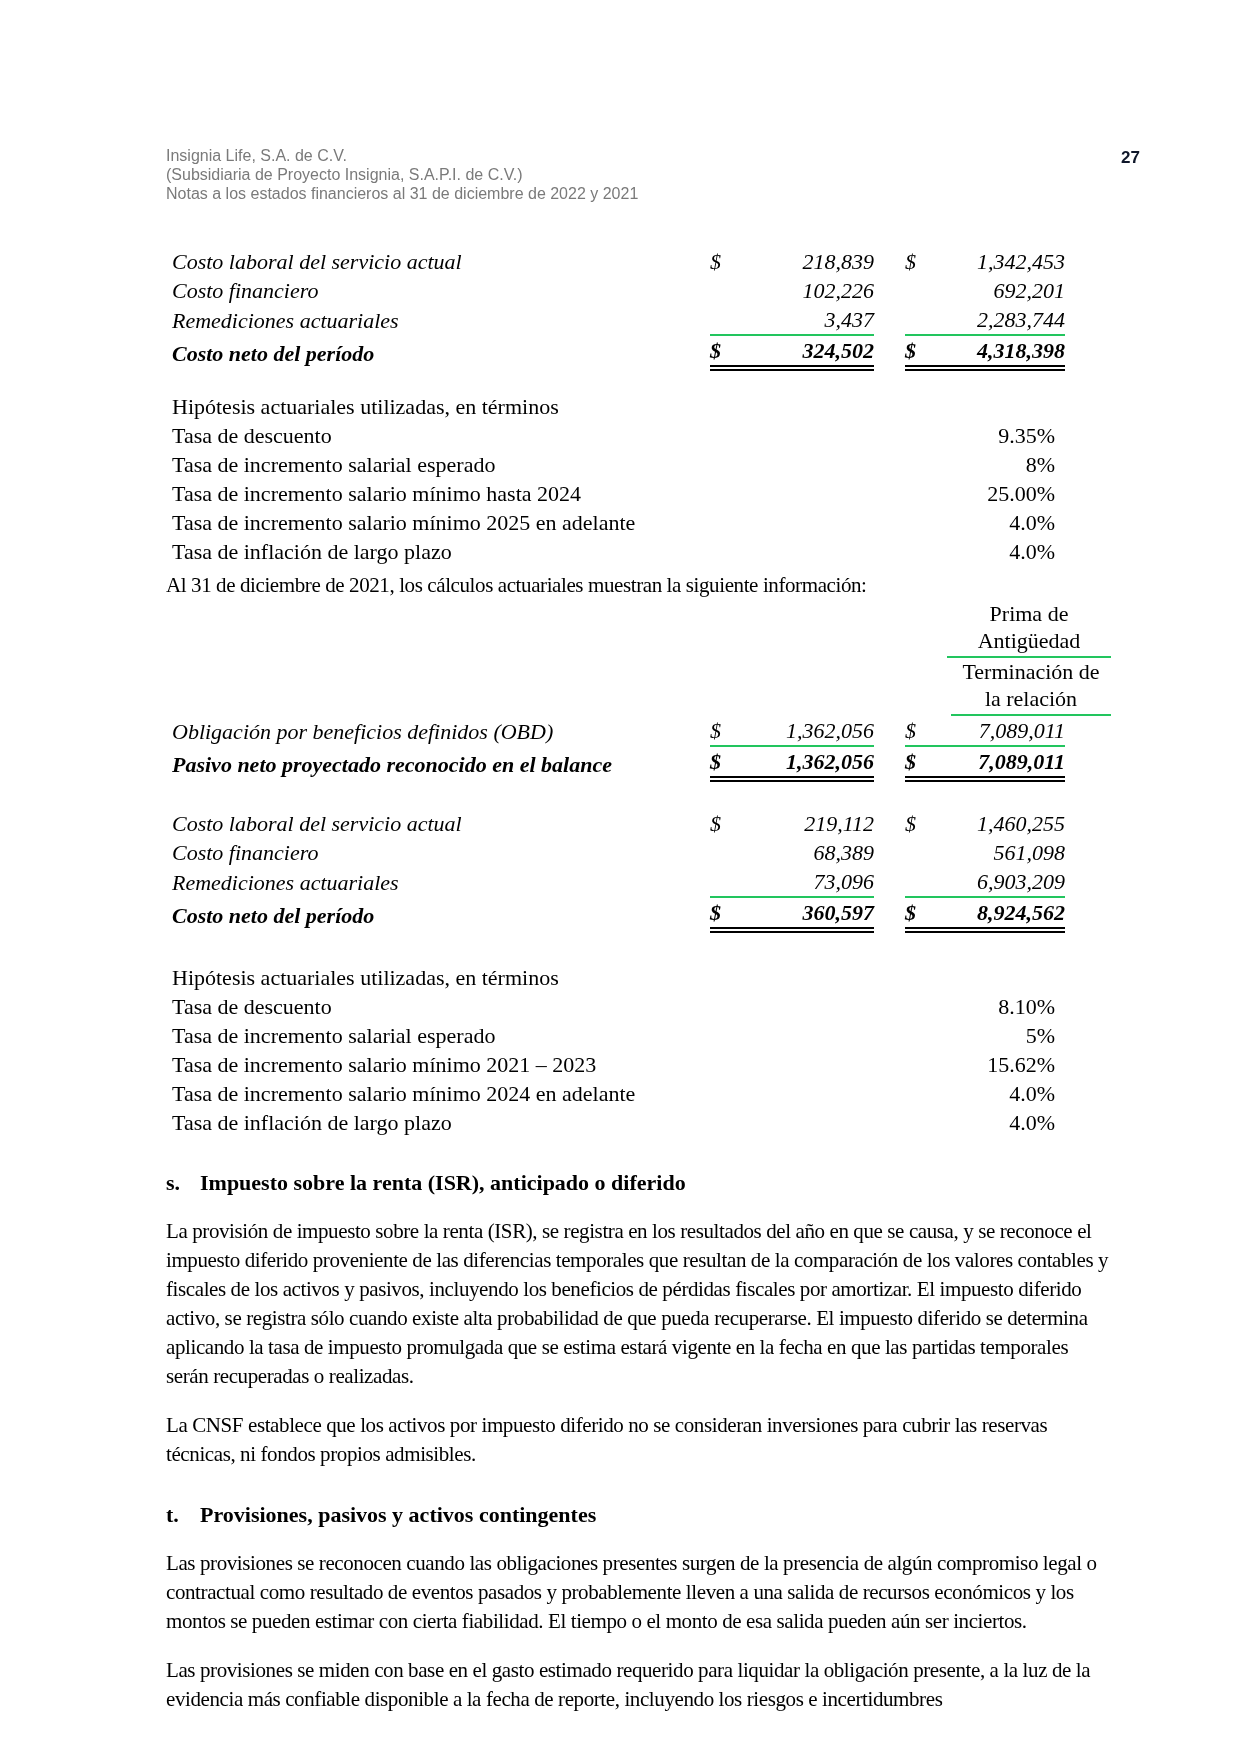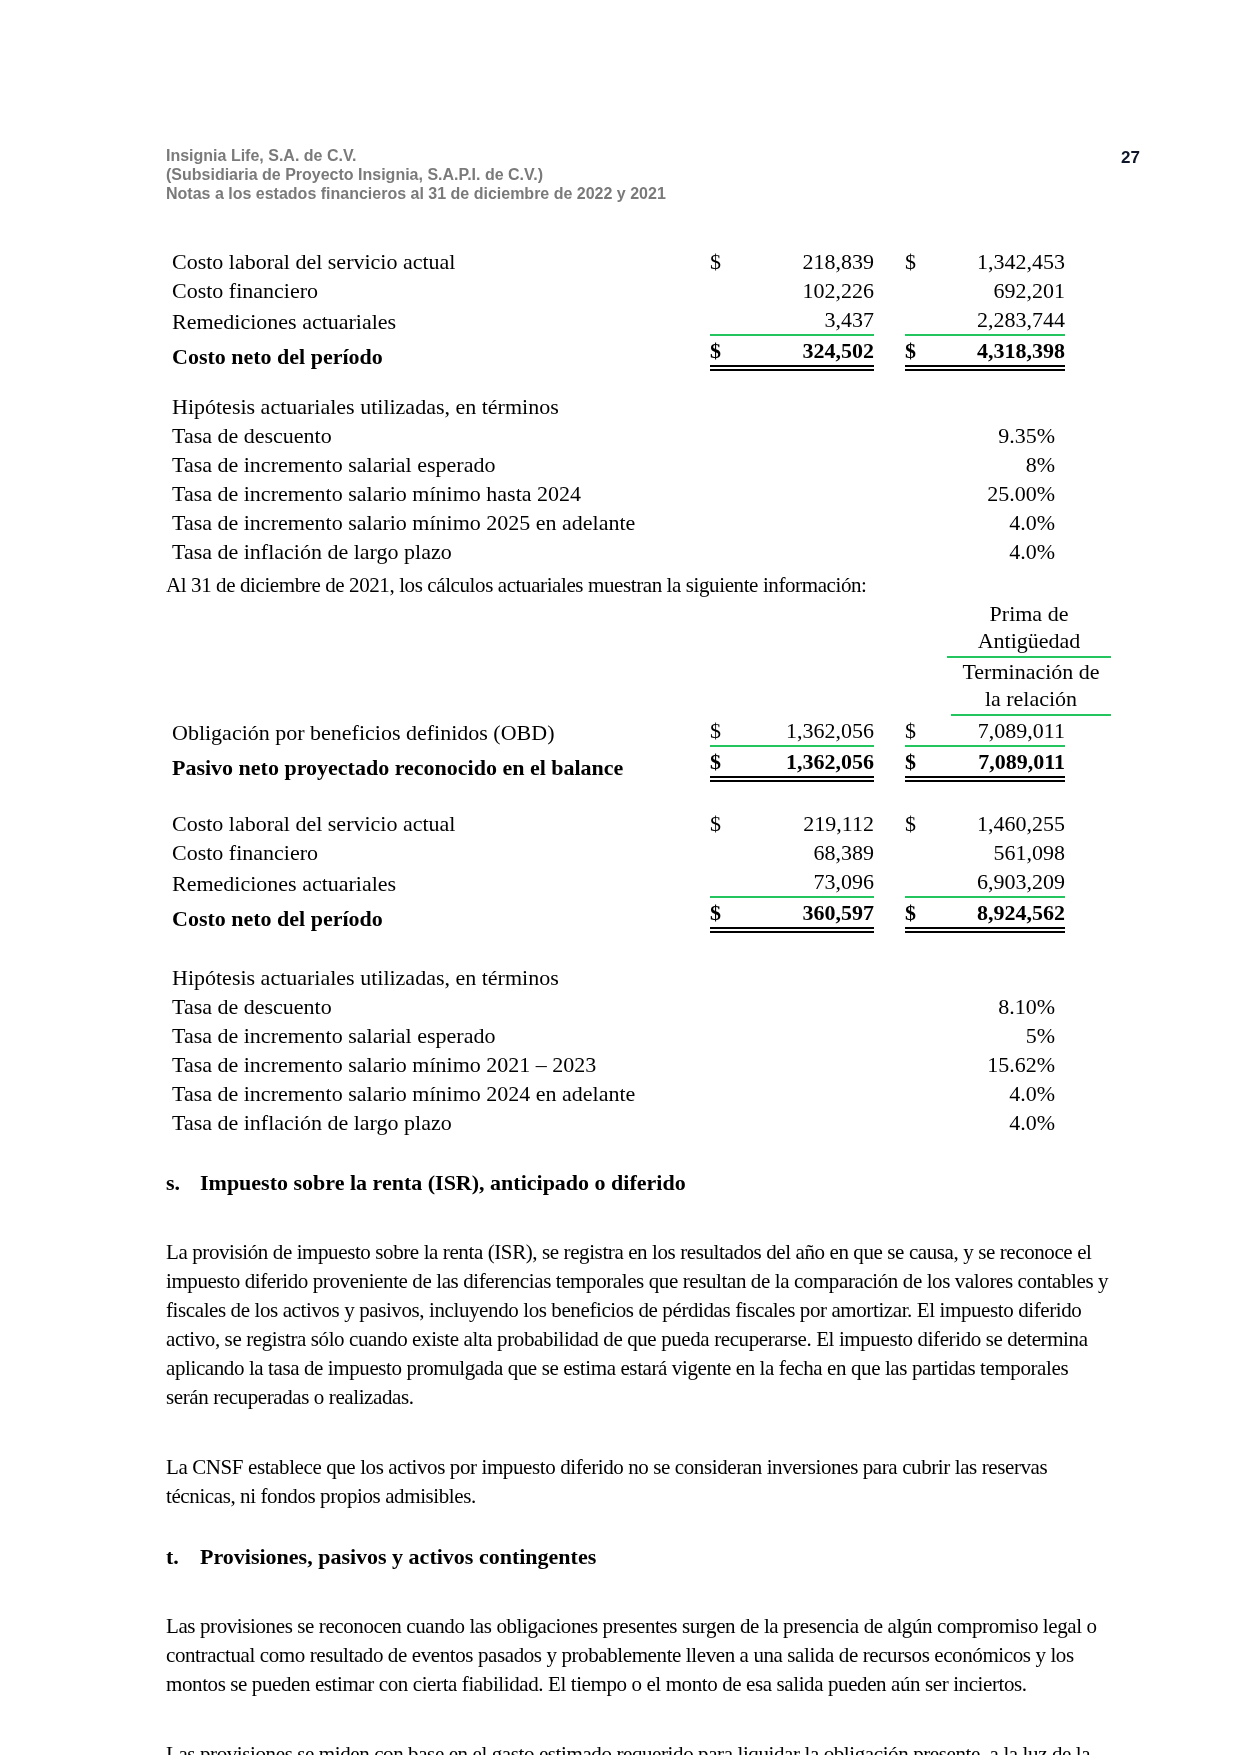--- a/index.html
+++ b/index.html
@@ -14,36 +14,36 @@
     color:#000000;
   }
   .content {
     position:absolute;
     left:166px; top:146px;
     width:945px;
   }
   
   .doc-header {
     font-family:"Liberation Sans","DejaVu Sans",sans-serif;
-    font-weight:bold;
+    font-weight:normal;
     font-size:16px;
     line-height:19px;
     color:#7a7a7a;
     margin-bottom:44px;
   }
   .pagenum {
     position:absolute;
     left:1121px; top:148px;
     font-family:"Liberation Sans","DejaVu Sans",sans-serif;
     font-weight:bold;
     font-size:17px;
     color:#0f172a;
   }
   
-  .frow { display:flex; align-items:flex-end; line-height:29px; }
+  .frow { display:flex; align-items:center; line-height:29px;font-style:italic; }
   .flabel { flex:none; width:544px; padding-left:6px; }
   .fcol { flex:none; display:flex; justify-content:space-between; align-items:baseline; }
   .c1 { width:164px; }
   .c2 { width:160px; margin-left:31px; }
   .u1 { border-bottom:2px solid #22c55e; }
   .u2 { border-bottom:6px double #000; }
   .bold { font-weight:bold; }
   .t1 { margin-bottom:20px; }
   
   .thead { display:flex; align-items:flex-end;flex-direction:column; }
@@ -55,21 +55,21 @@
   .hyp-heading { font-weight:normal; line-height:29px; padding-left:6px; }
   .hrow { display:flex; justify-content:space-between; align-items:center; width:889px; line-height:29px; }
   .hrow .hlabel { padding-left:6px; }
   .hrow .hval { font-weight:normal; }
   
   .para {
     width:945px;
     font-size:21px;
     letter-spacing:-0.4px;
     line-height:29px;
-    margin-top:41px;
+    margin-top:20px;
   }
   .sec {
     display:flex;
     font-weight:bold;
     line-height:29px;
     margin-top:31px;
   }
   .sec-letter { flex:none; width:34px; }
   .intro { margin-top:5px; }
 </style>

